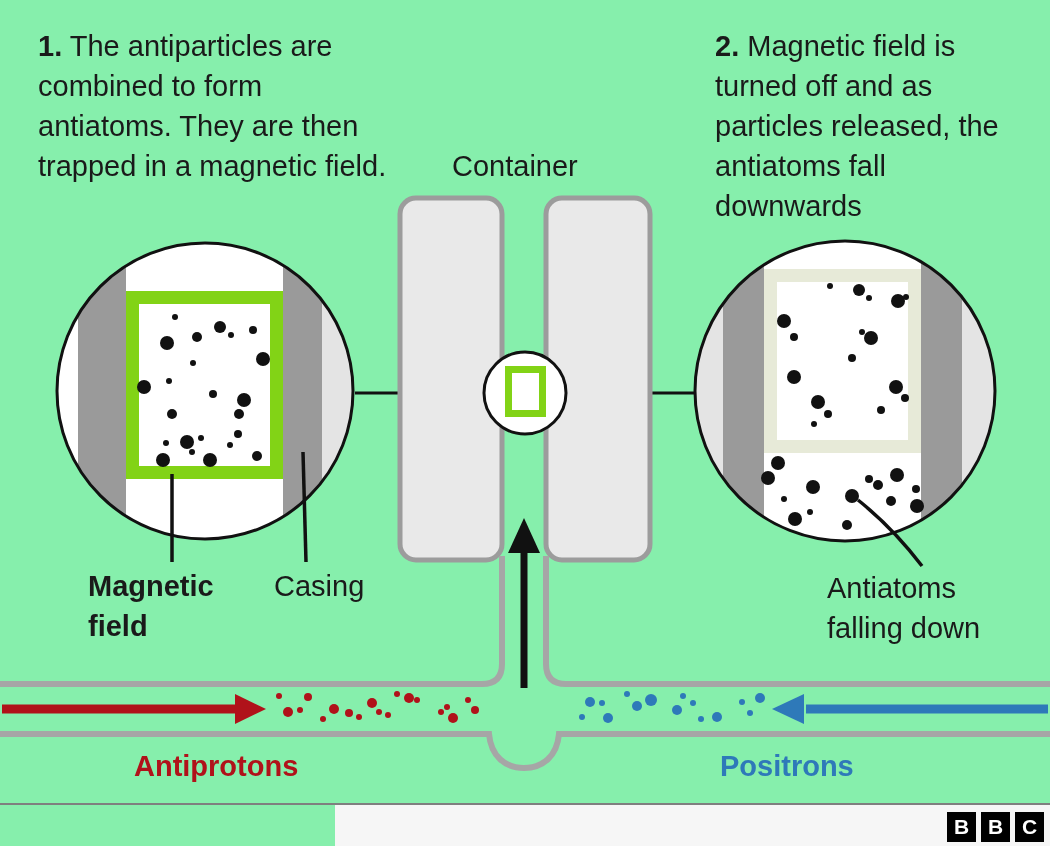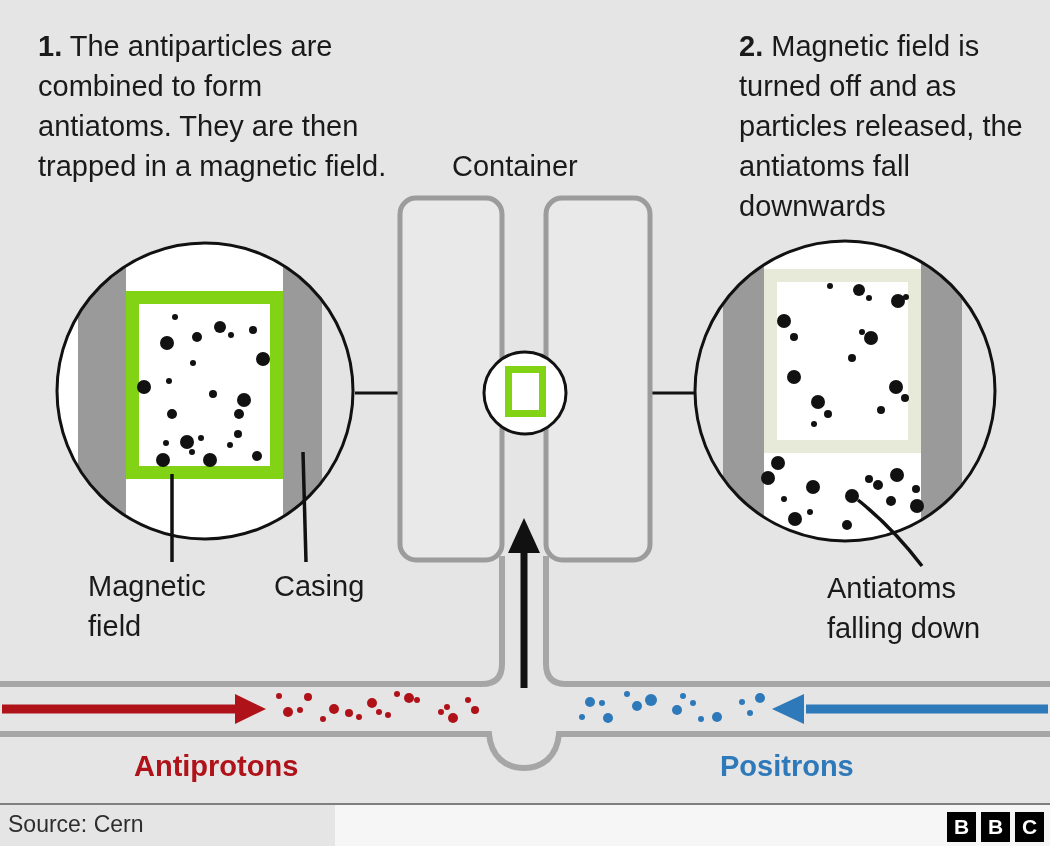--- a/index.html
+++ b/index.html
@@ -1,17 +1,17 @@
 <!DOCTYPE html>
 <html><head>
 <meta charset="utf-8">
 <style>
   html,body{margin:0;padding:0;background:#ffffff;}
   .canvas{
-    position:relative;width:1050px;height:846px;background:#e5e5e5;overflow:hidden;
+    position:relative;width:1050px;height:846px;background:#86efac;overflow:hidden;
     font-family:"Liberation Sans", sans-serif;color:#1a1a1a;
   }
   .abs{position:absolute;}
   svg{position:absolute;left:0;top:0;}
   .step{font-size:29px;line-height:40px;color:#1a1a1a;}
   .step b{font-weight:bold;}
   .lbl{font-size:29px;line-height:40px;color:#1a1a1a;}
   .beamlbl{font-size:29px;font-weight:bold;}
   .srcbar{border-top:2px solid #7f7f7f;}
   .srctext{font-size:23px;color:#2e2e2e;}
@@ -180,40 +180,39 @@
         <circle cx="750" cy="713" r="3" fill="#2e79b9"></circle>
         <circle cx="760" cy="698" r="5" fill="#2e79b9"></circle>
       </g>
   </svg>
 
   <div class="abs step" style="left:38px;top:26px;width:352px;">
     <b>1.</b>
     <span>The antiparticles are combined to form antiatoms. They are then trapped in a magnetic field.</span>
   </div>
 
-  <div class="abs step" style="left:715px;top:26px;width:312px;margin-left:24px;">
+  <div class="abs step" style="left:715px;top:26px;width:312px;">
     <b>2.</b>
     <span>Magnetic field is turned off and as particles released, the antiatoms fall downwards</span>
   </div>
 
   <div class="abs lbl" style="left:452px;top:146px;width:156px;text-align:left;">Container</div>
 
-  <div class="abs lbl" style="left:88px;top:566px;width:140px;">Magnetic field</div>
+  <div class="abs lbl" style="left:88px;top:566px;width:140px;font-weight:bold;">Magnetic field</div>
 
   <div class="abs lbl" style="left:827px;top:568px;width:190px;">Antiatoms falling down</div>
 
   <div class="abs lbl" style="left:274px;top:566px;">Casing</div>
 
   <div class="abs beamlbl" style="left:134px;top:750px;color:#b0121a;">Antiprotons</div>
 
   <div class="abs beamlbl" style="left:720px;top:750px;color:#2e79b9;">Positrons</div>
 
   <div class="abs shade" style="left:335px;top:805px;width:715px;height:41px;"></div>
   <div class="abs srcbar" style="left:0;top:803px;width:1050px;height:0;"></div>
-  <div class="abs srctext" style="left:8px;top:811px;">Source: Cern</div>
 
   <div>
     <div class="bbc-box" style="left:947px;top:812px;">B</div>
     <div class="bbc-box" style="left:981px;top:812px;">B</div>
     <div class="bbc-box" style="left:1015px;top:812px;">C</div>
   </div>
 
 </div>
 
 </body></html>

